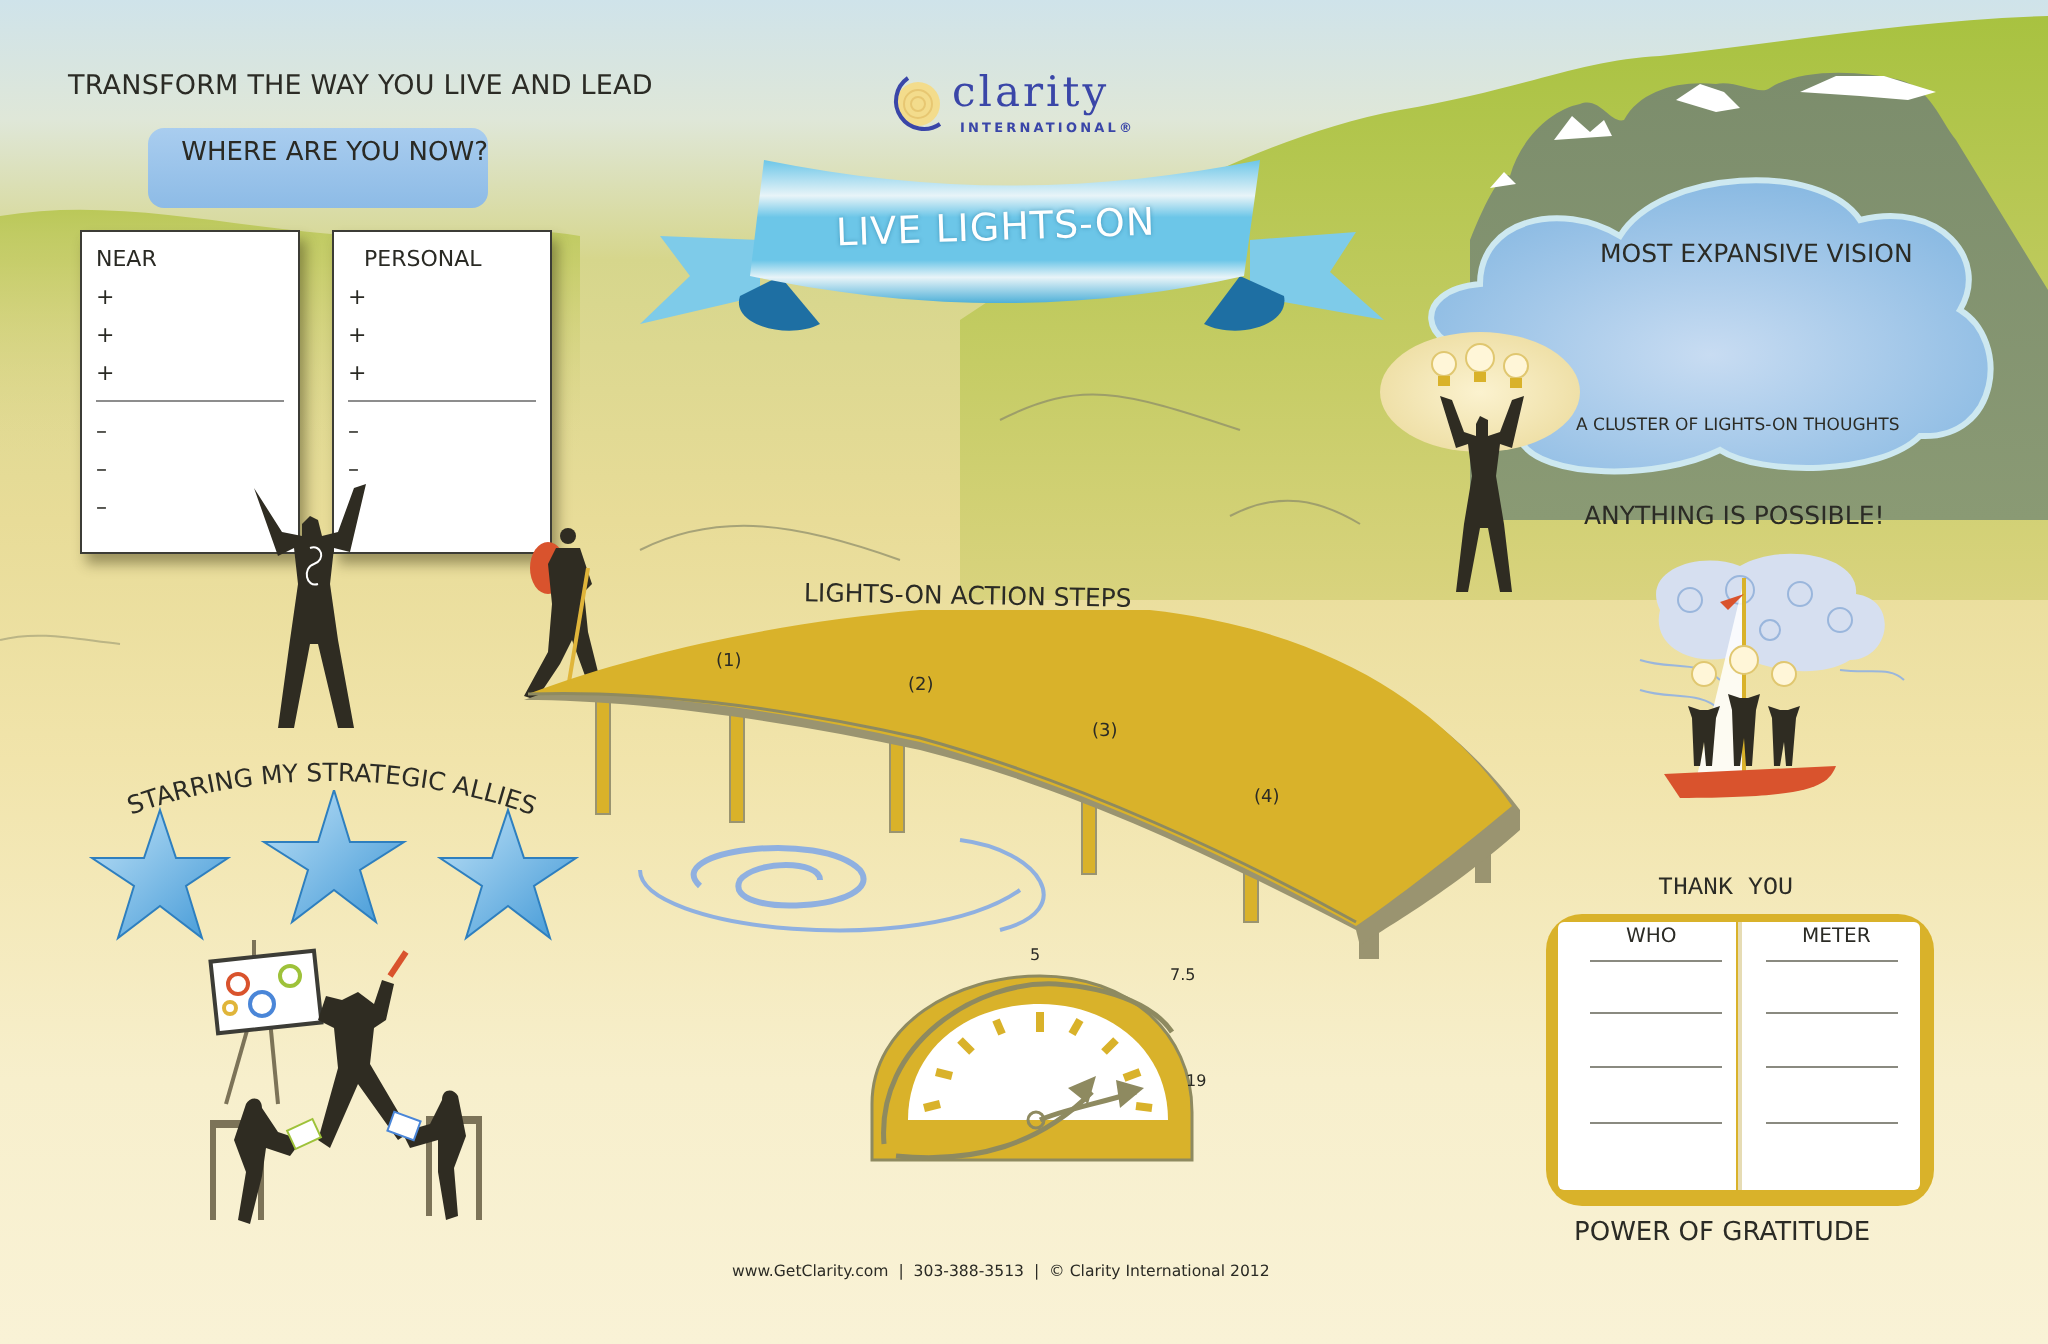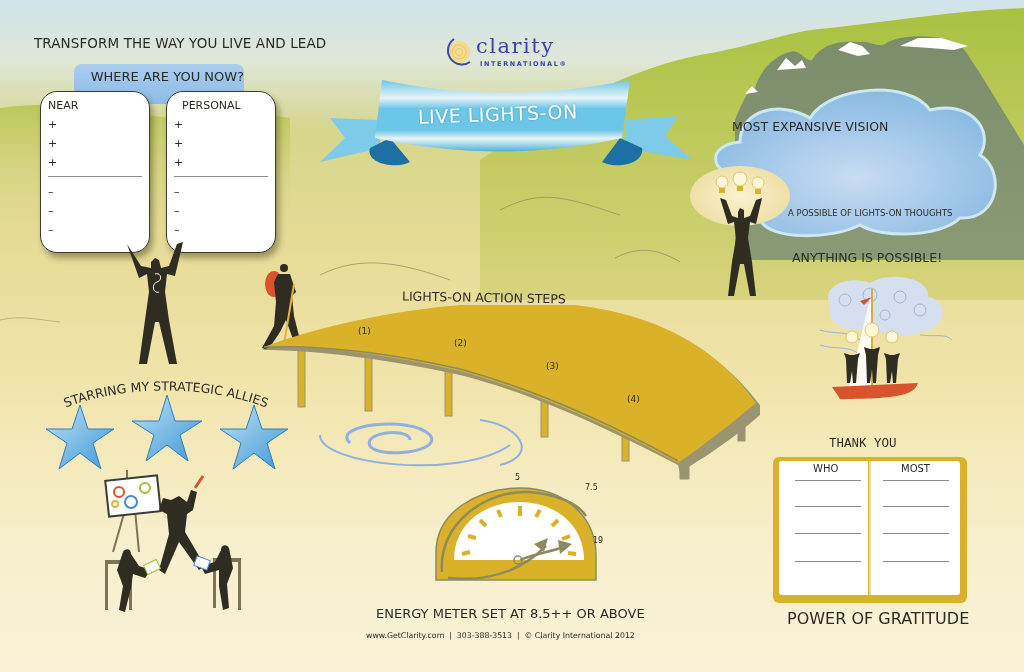--- a/index.html
+++ b/index.html
@@ -2,21 +2,21 @@
 <html><head>
 <meta charset="utf-8">
 <style>
   html, body { margin:0; padding:0; }
   body { width:1024px; height:672px; overflow:hidden; font-family:"DejaVu Sans", sans-serif; color:#2a2a24; }
   .canvas { position:relative; width:1024px; height:672px; overflow:hidden;
     background: linear-gradient(180deg, #cfe3ea 0px, #dfe7d8 60px, #d6d68c 130px, #e8dc98 260px, #f1e4ab 380px, #f7efcc 540px, #f9f2d6 672px); }
   .abs { position:absolute; }
   .txt { font-family:"DejaVu Sans", sans-serif; color:#2b2b25; white-space:nowrap; }
   .headline { font-size:13.5px; letter-spacing:0.1px; }
-  .card { background:#fff; border:1.5px solid #3c3c36; border-radius:17px; box-shadow:3px 5px 6px rgba(60,55,20,0.45); }
+  .card { background:#fff; border:1.5px solid #3c3c36; border-radius:0; box-shadow:3px 5px 6px rgba(60,55,20,0.45);margin-top:24px; }
   .card .row { font-size:11px; height:19px; line-height:19px; padding-left:7px; }
   .card .sep { height:1px; background:#8d8d8d; margin:4px 7px 5px 7px; }
   .pill { background:linear-gradient(180deg,#a9cdef,#8dbbe6); border-radius:8px; font-size:13px; text-align:right; }
   .book-line { position:absolute; height:1px; background:#8a8a80; }
 </style>
 </head>
 <body>
 
 <div class="canvas">
 
@@ -143,22 +143,22 @@
 
   <svg class="abs" style="left:700px;top:80px" width="300" height="160">
     <defs>
       <radialGradient id="cloudG" cx="0.5" cy="0.6" r="0.7">
         <stop offset="0" stop-color="#c8dcf2"></stop>
           <stop offset="1" stop-color="#7fb4e0"></stop>
       </radialGradient>
     </defs>
     <path d="M40,95 C10,95 5,65 40,62 C40,30 80,20 110,38 C130,5 210,0 230,30 C270,20 295,50 280,75 C305,90 300,140 260,138 C240,158 180,158 160,145 C130,160 70,160 60,140 C20,140 15,105 40,95 Z" fill="url(#cloudG)" stroke="#cde8f0" stroke-width="3"></path>
   </svg>
-  <div class="abs txt" style="left:732px;top:119px;font-size:12.5px;">MOST EXPANSIVE VISION</div>
-  <div class="abs txt" style="left:788px;top:208px;font-size:8.5px;">A POSSIBLE OF LIGHTS-ON THOUGHTS</div>
+  <div class="abs txt" style="left:800px;top:119px;font-size:12.5px;">MOST EXPANSIVE VISION</div>
+  <div class="abs txt" style="left:788px;top:208px;font-size:8.5px;">A CLUSTER OF LIGHTS-ON THOUGHTS</div>
 
   <div class="abs" style="left:690px;top:166px;width:100px;height:60px;border-radius:50%;background:radial-gradient(ellipse at center,#fbf2cf 0%,#efe0a8 70%,rgba(239,224,168,0) 100%);"></div>
   <svg class="abs" style="left:712px;top:170px" width="60" height="30">
     <circle cx="10" cy="12" r="6" fill="#fff6d8" stroke="#e0c770"></circle>
       <rect x="7" y="18" width="6" height="5" fill="#d9b22a"></rect>
     <circle cx="28" cy="9" r="7" fill="#fff6d8" stroke="#e0c770"></circle>
       <rect x="25" y="16" width="6" height="5" fill="#d9b22a"></rect>
     <circle cx="46" cy="13" r="6" fill="#fff6d8" stroke="#e0c770"></circle>
       <rect x="43" y="19" width="6" height="5" fill="#d9b22a"></rect>
   </svg>
@@ -188,36 +188,36 @@
     <g fill="#2f2c22">
       <path d="M34,78 L40,80 L44,80 L50,78 L48,84 L46,108 L43,108 L42,96 L40,108 L37,108 L36,84 Z"></path>
       <path d="M54,72 L60,74 L64,74 L70,72 L68,80 L66,108 L63,108 L62,94 L60,108 L57,108 L56,80 Z"></path>
       <path d="M74,78 L80,80 L84,80 L90,78 L88,84 L86,108 L83,108 L82,96 L80,108 L77,108 L76,84 Z"></path>
     </g>
     <path d="M22,112 L108,108 C104,118 96,124 30,124 Z" fill="#d9532d"></path>
   </svg>
 
   <div class="abs txt" style="left:829px;top:437px;font-size:12.5px;font-family:Liberation Mono, monospace;">THANK YOU</div>
 
-  <div class="abs" style="left:773px;top:457px;width:194px;height:146px;background:#d9b22a;border-radius:6px;">
+  <div class="abs" style="left:773px;top:457px;width:194px;height:146px;background:#d9b22a;border-radius:18px;">
     <div class="abs" style="left:6px;top:4px;width:89px;height:134px;background:#fff;border-radius:3px 0 0 3px;"></div>
     <div class="abs" style="left:98px;top:4px;width:89px;height:134px;background:#fff;border-radius:0 3px 3px 0;"></div>
     <div class="abs" style="left:96px;top:4px;width:2px;height:134px;background:#e6dcb4;"></div>
     <div class="abs txt" style="left:40px;top:6px;font-size:10px;">WHO</div>
-    <div class="abs txt" style="left:128px;top:6px;font-size:10px;">MOST</div>
+    <div class="abs txt" style="left:128px;top:6px;font-size:10px;">METER</div>
     <div class="book-line" style="left:22px;top:23px;width:66px;"></div>
     <div class="book-line" style="left:22px;top:49px;width:66px;"></div>
     <div class="book-line" style="left:22px;top:76px;width:66px;"></div>
     <div class="book-line" style="left:22px;top:104px;width:66px;"></div>
     <div class="book-line" style="left:110px;top:23px;width:66px;"></div>
     <div class="book-line" style="left:110px;top:49px;width:66px;"></div>
     <div class="book-line" style="left:110px;top:76px;width:66px;"></div>
     <div class="book-line" style="left:110px;top:104px;width:66px;"></div>
   </div>
-  <div class="abs txt" style="left:787px;top:609px;font-size:16px;">POWER OF GRATITUDE</div>
+  <div class="abs txt" style="left:787px;top:609px;font-size:13px;">POWER OF GRATITUDE</div>
 
   <svg class="abs" style="left:30px;top:375px" width="270" height="50">
     <defs>
         <path id="arcPath" d="M10,44 C80,6 190,6 262,44"></path>
       </defs>
     <text font-family="DejaVu Sans, sans-serif" font-size="12.5" fill="#2b2b25">
       <textPath href="#arcPath" startOffset="50%" text-anchor="middle">STARRING MY STRATEGIC ALLIES</textPath>
     </text>
   </svg>
 
@@ -279,16 +279,15 @@
     <path d="M14,90 C10,40 60,8 100,10 C130,12 150,22 158,34" stroke="#8e8a60" stroke-width="2.5" fill="none"></path>
     <path d="M20,96 C60,100 92,90 118,64" stroke="#8e8a60" stroke-width="2.5" fill="none"></path>
     <path d="M106,62 L120,56 L116,70 Z" fill="#8e8a60"></path>
     <path d="M92,78 C100,74 120,70 140,64" stroke="#8e8a60" stroke-width="2.5" fill="none"></path>
     <path d="M130,58 L144,62 L132,72 Z" fill="#8e8a60"></path>
     <circle cx="90" cy="78" r="4" fill="none" stroke="#8e8a60" stroke-width="1.5"></circle>
   </svg>
   <div class="abs txt" style="left:515px;top:473px;font-size:8px;">5</div>
   <div class="abs txt" style="left:551px;top:483px;font-size:8px;margin-left:34px;">7.5</div>
   <div class="abs txt" style="left:593px;top:536px;font-size:8px;">19</div>
-  <div class="abs txt" style="left:376px;top:606px;font-size:13px;">ENERGY METER SET AT 8.5++ OR ABOVE</div>
 
   <div class="abs txt" style="left:366px;top:631px;font-size:7.8px;white-space:pre;">www.GetClarity.com  |  303-388-3513  |  © Clarity International 2012</div>
 </div>
 
 </body></html>

